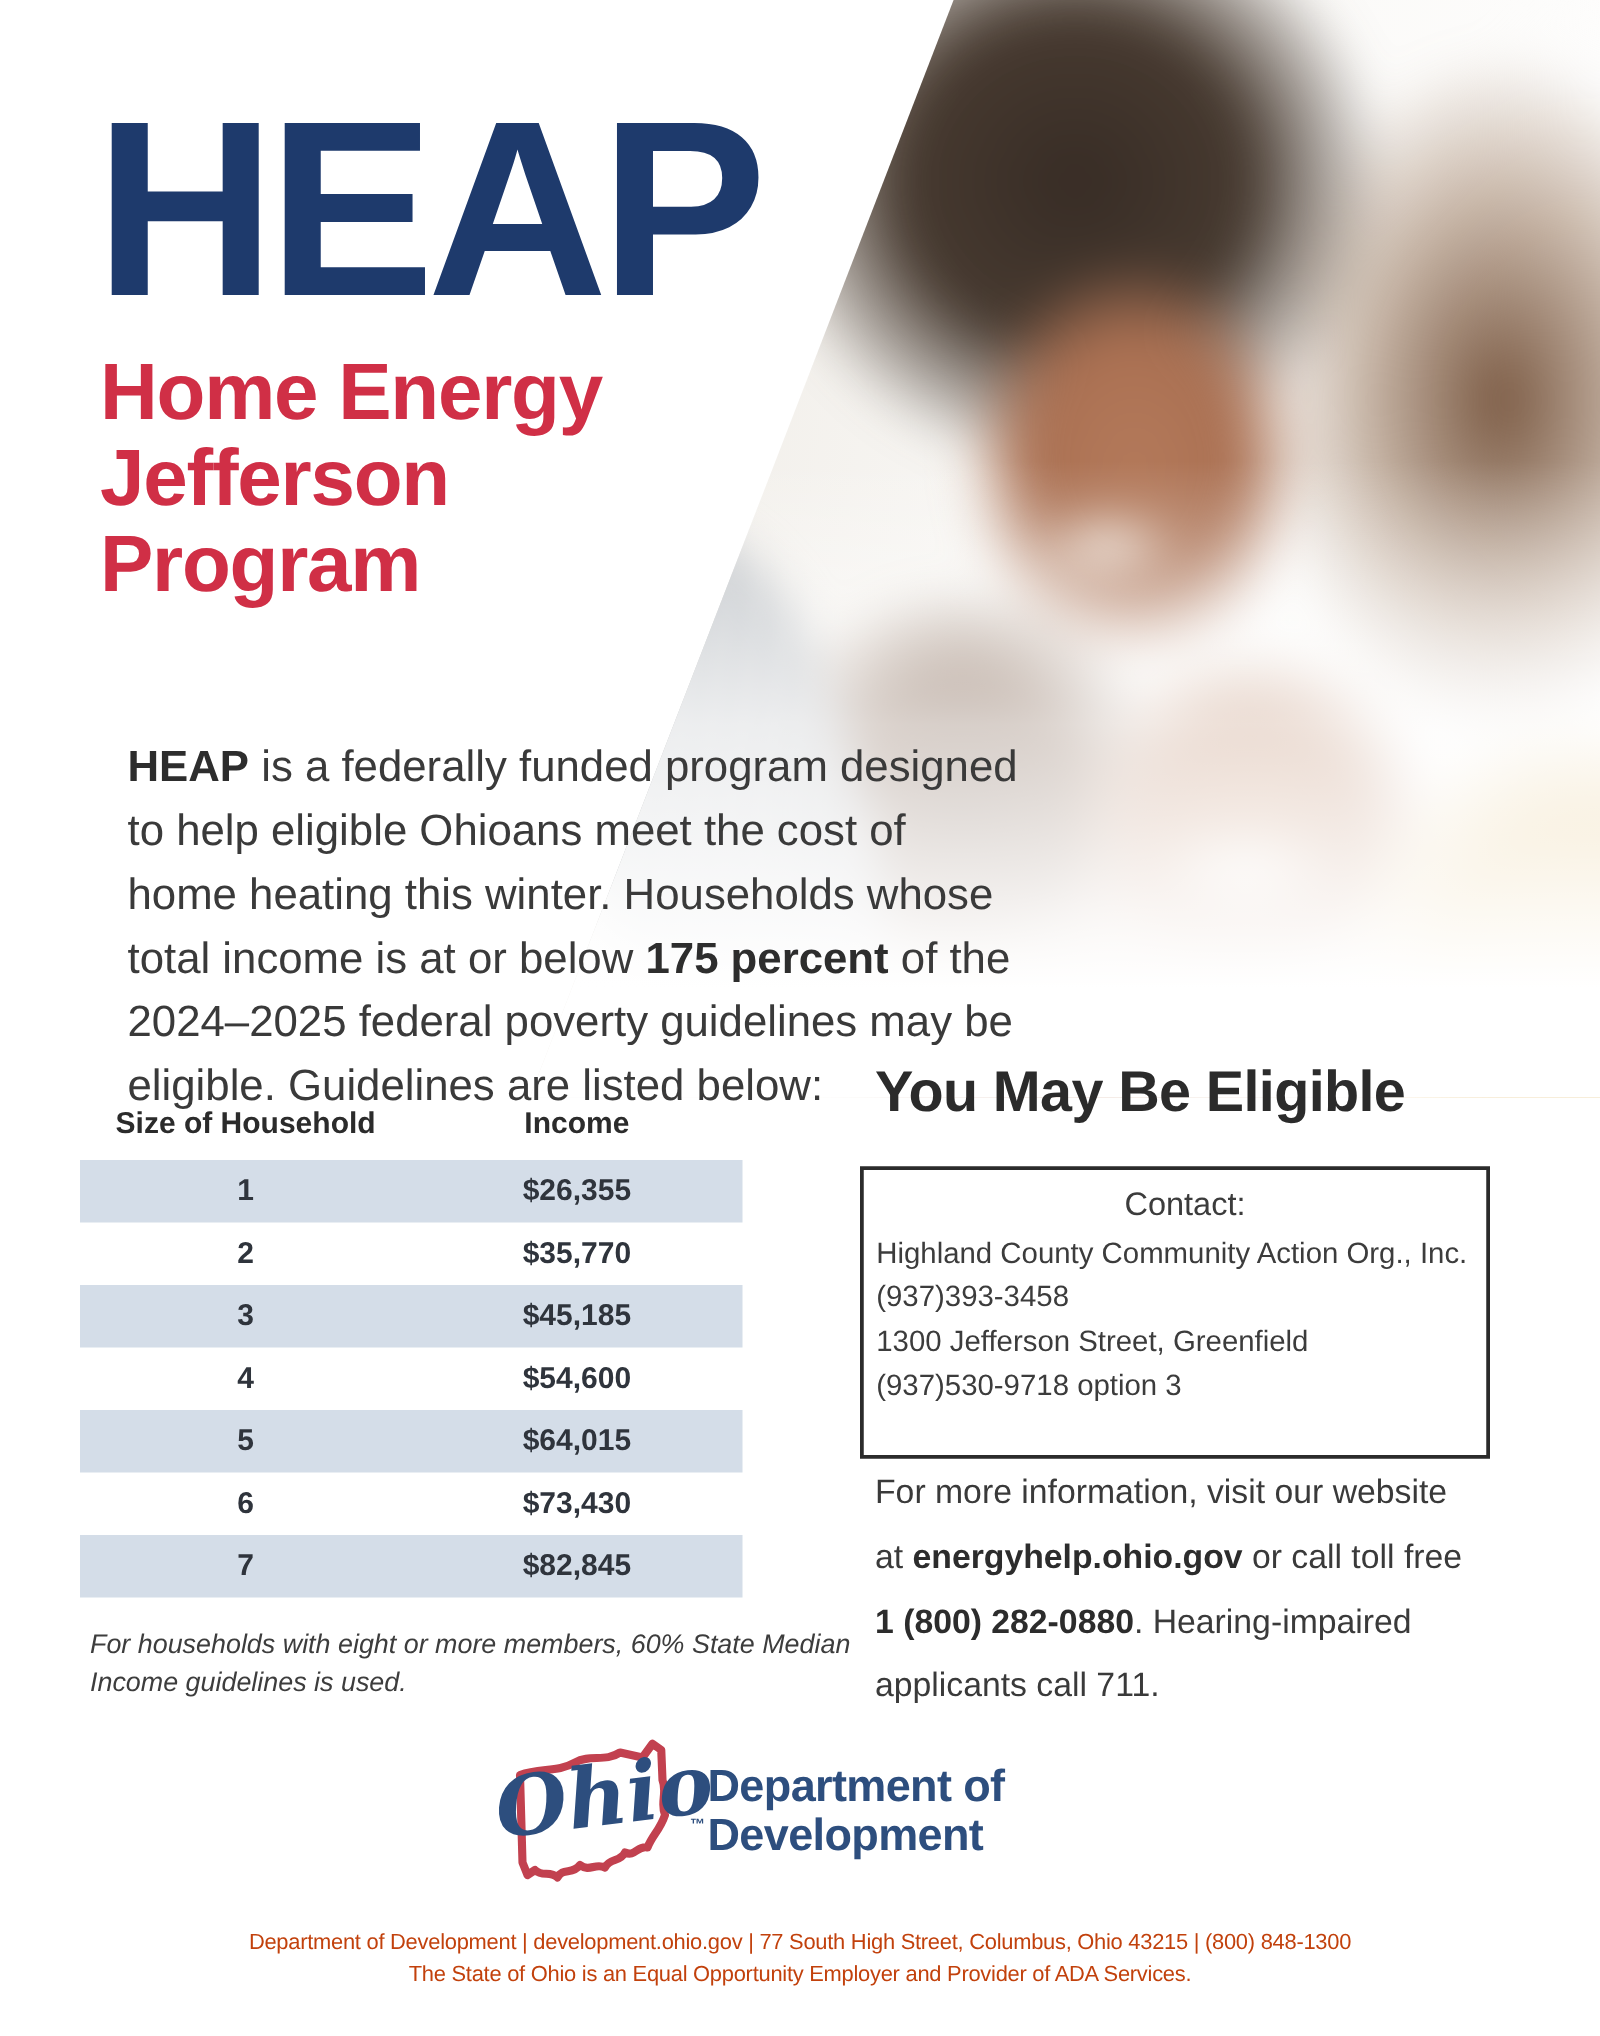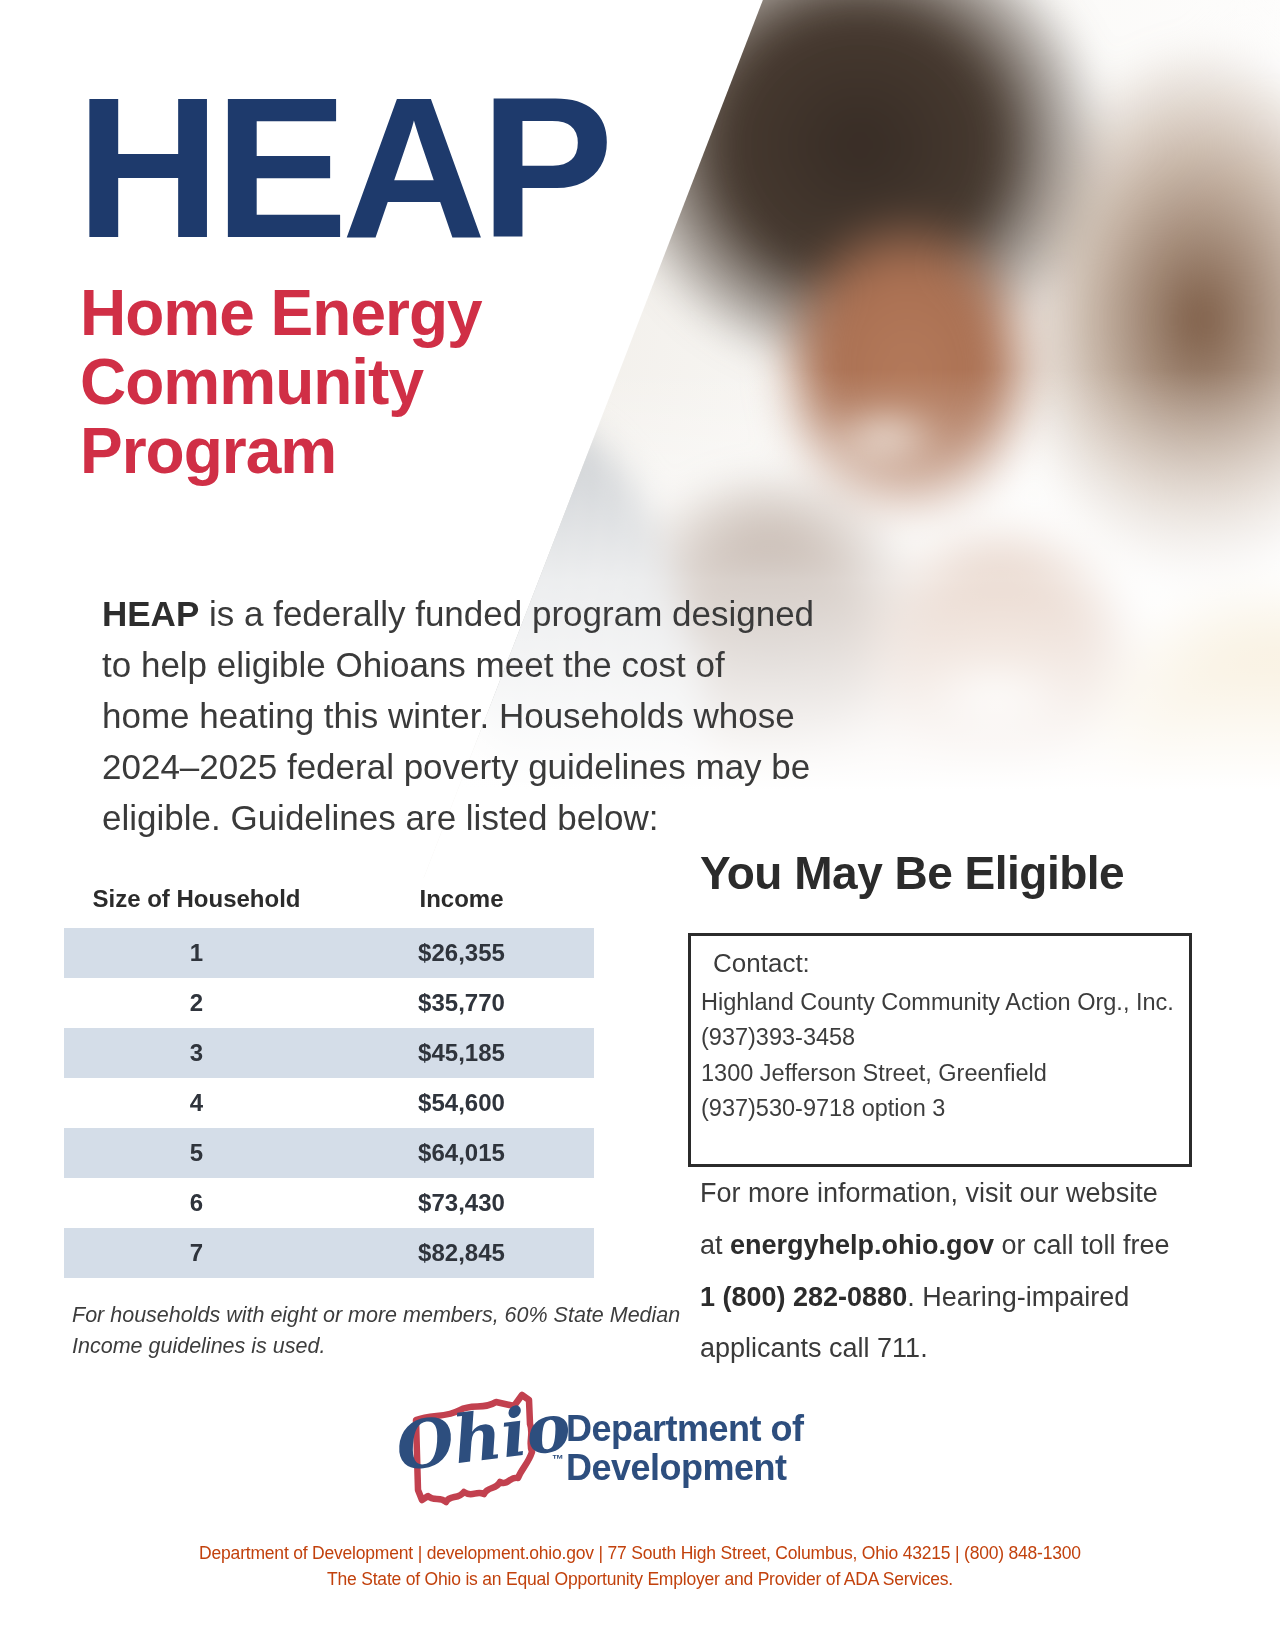--- a/index.html
+++ b/index.html
@@ -37,21 +37,21 @@
   .thead{display:flex;height:58px;align-items:center;color:#2b2b2b;}
   .th{width:265px;text-align:center;}
   .trow{display:flex;height:50px;align-items:center;color:#2f343c;}
   .trow.alt{background:#d4dde8;}
   .td{width:265px;text-align:center;}
   .footnote{position:absolute;left:72px;top:1300px;font-size:21.5px;font-style:italic;line-height:1.45;color:#3d3d3d;}
   
   .eligible{position:absolute;left:700px;top:846px;font-size:46px;font-weight:bold;color:#2b2b2b;letter-spacing:-.5px;}
   .contact-box{position:absolute;left:688px;top:933px;width:504px;height:234px;border:3px solid #2b2b2b;box-sizing:border-box;
     padding:8px 6px 0 10px;font-size:23.5px;line-height:1.5;color:#3c3c3c;}
-  .contact-label{font-size:26px;padding-left:12px;margin-bottom:2px;}
+  .contact-label{font-size:26px;padding-left:12px;margin-bottom:2px;text-align:center;}
   .info{position:absolute;left:700px;top:1168px;font-size:27px;line-height:1.92;color:#3a3a3a;}
   .info b{color:#2c2c2c;}
   
   .state-outline{position:absolute;left:402px;top:1388px;}
   .logo-script{position:absolute;left:396px;top:1398px;width:170px;text-align:center;
     font-family:"DejaVu Serif","Liberation Serif",serif;font-style:italic;font-weight:bold;font-size:66px;transform:rotate(-7deg);}
   .logo-tm{position:absolute;left:552px;top:1452px;font-size:12px;font-weight:bold;}
   .dept{position:absolute;left:566px;top:1410px;font-size:36px;font-weight:bold;line-height:1.07;letter-spacing:-.5px;}
   .footer{position:absolute;left:0;top:1540px;width:1280px;text-align:center;font-size:17.5px;line-height:1.5;
     color:#c2410c;letter-spacing:-.2px;}
@@ -75,28 +75,29 @@
       <div class="blob b-arm"></div>
       <div class="blob b-stripes"></div>
     </div>
     <div class="photo-fade"></div>
   </div>
 
   <div class="heap" style="color:#1e3a6c">HEAP</div>
 
   <div class="subtitle" style="color:#d02f46">
     <div>Home Energy</div>
-    <div>Community</div>
+    <div>Jefferson</div>
     <div>Program</div>
   </div>
 
   <div class="intro">
     <div><b>HEAP</b><span> is a federally funded program designed</span></div>
     <div>to help eligible Ohioans meet the cost of</div>
     <div>home heating this winter. Households whose</div>
+    <div><span>total income is at or below </span><b>175 percent</b><span> of the</span></div>
     <div>2024–2025 federal poverty guidelines may be</div>
     <div>eligible. Guidelines are listed below:</div>
   </div>
 
   <div class="heap-table">
     <div class="thead">
       <div class="th">Size of Household</div>
       <div class="th">Income</div>
     </div>
     <div class="trow alt">

